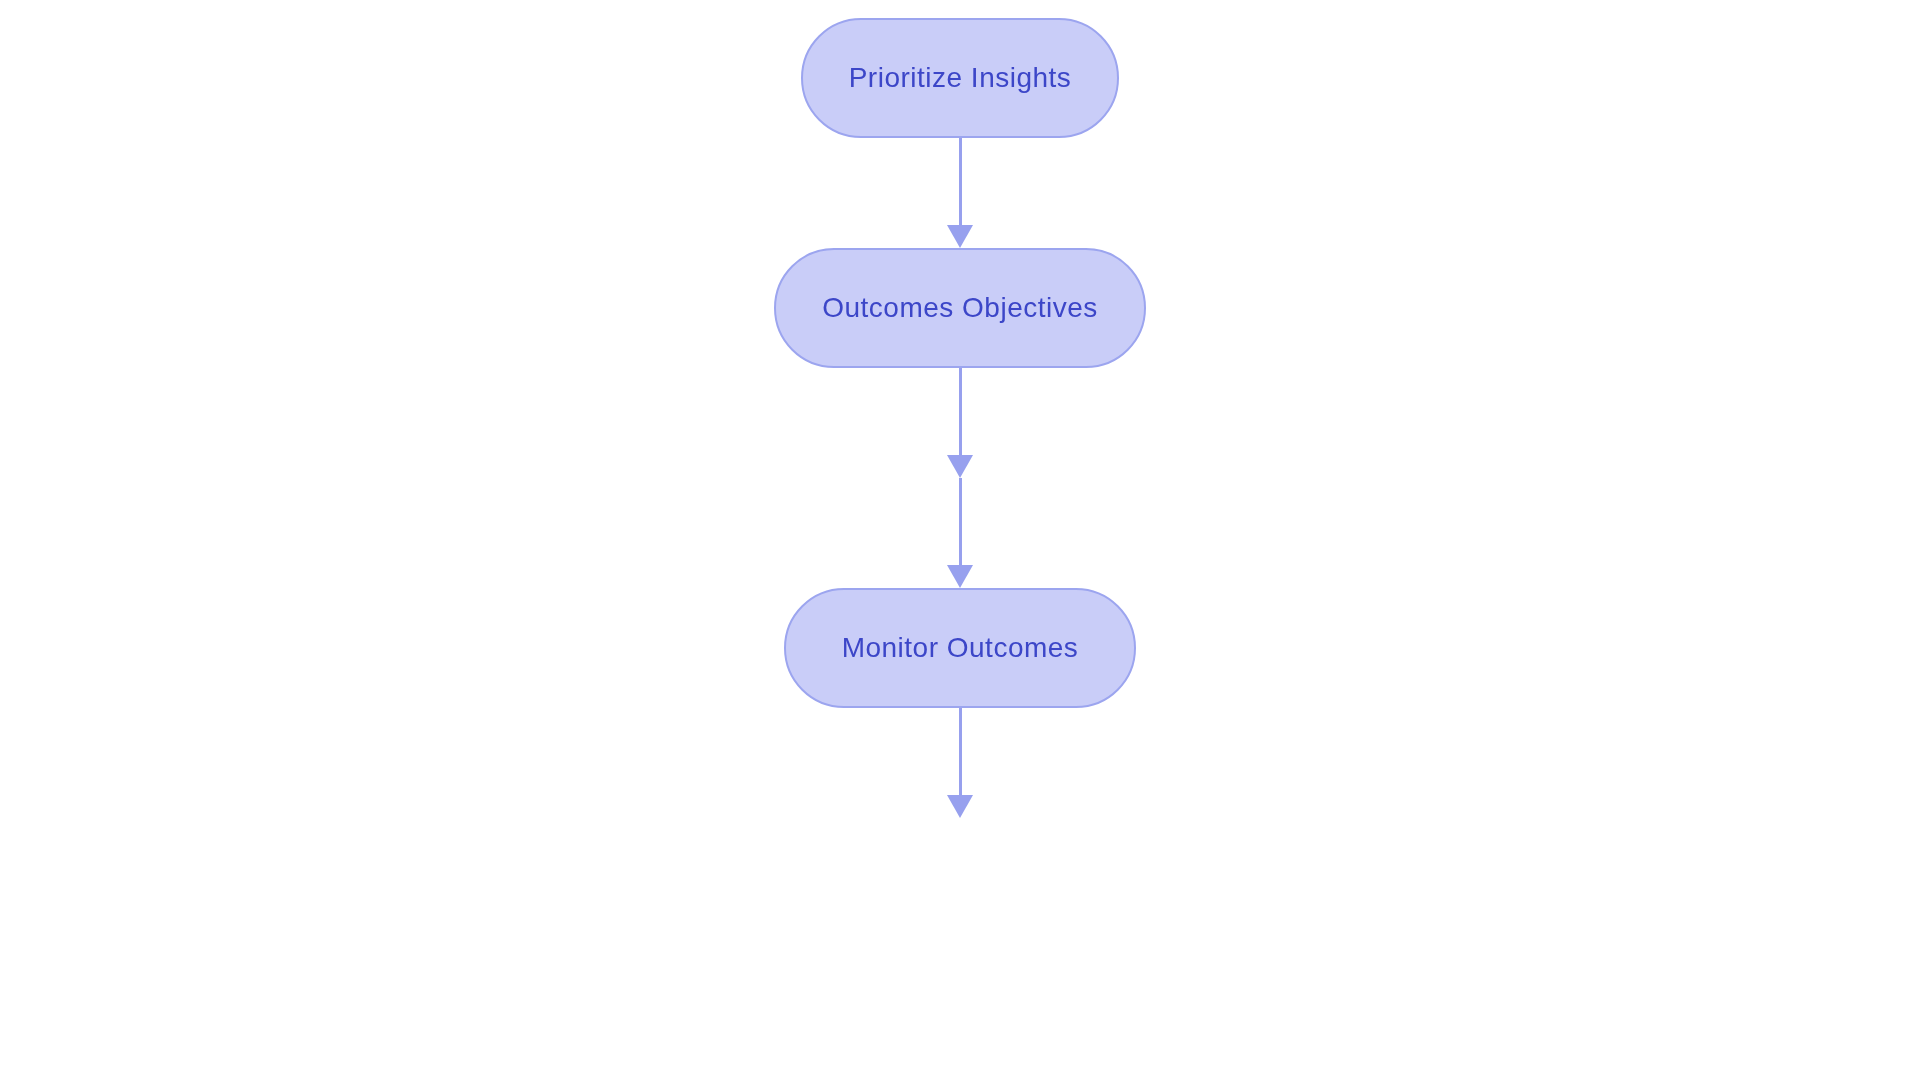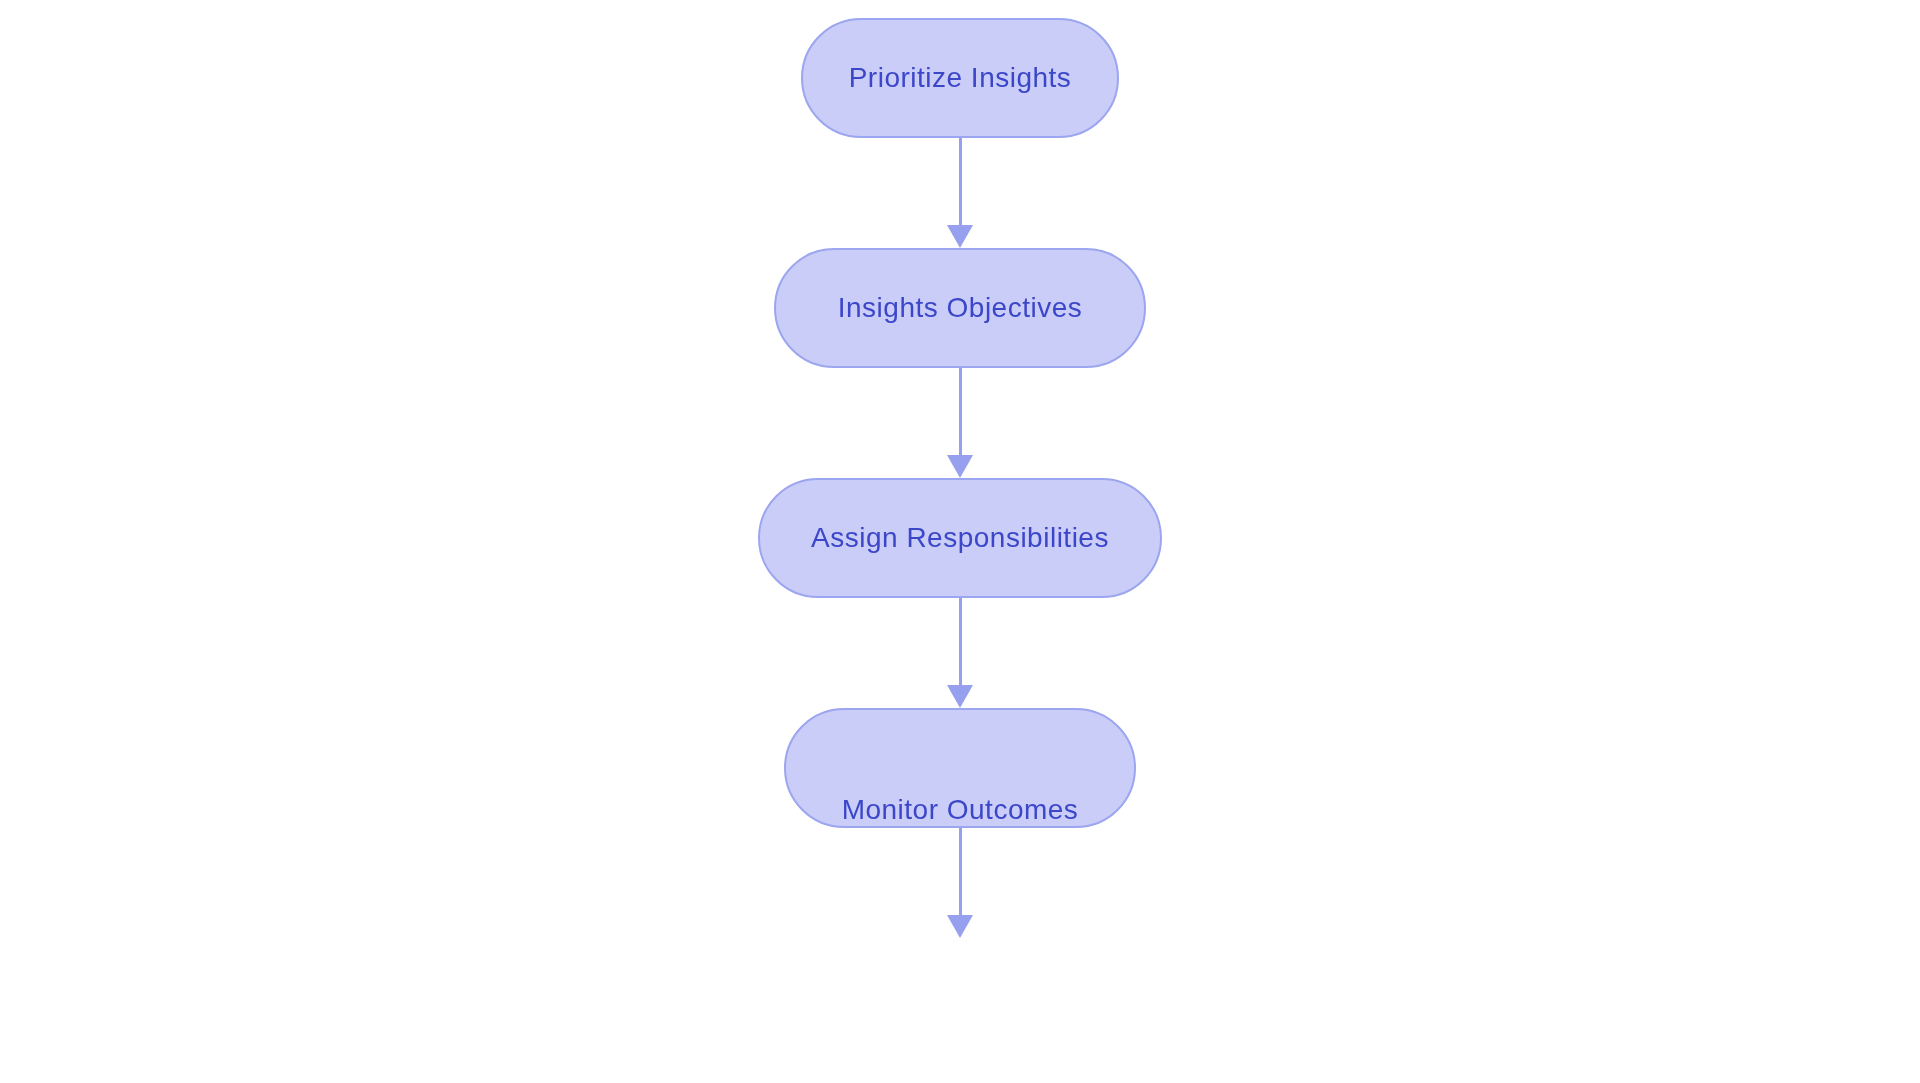--- a/index.html
+++ b/index.html
@@ -44,21 +44,21 @@
   }
   .flow-node .node-label {
     color: var(--node-text);
     font-size: 28px;
     letter-spacing: 0.5px;
     white-space: nowrap;
   }
   .node-0 { width: 318px; }
   .node-1 { width: 372px; }
   .node-2 { width: 404px; }
-  .node-3 { width: 352px; align-items: flex-end; }
+  .node-3 { width: 352px; }
   .node-4 { width: 310px; }
   .flow-arrow {
     height: 110px;
     display: flex;
     flex-direction: column;
     align-items: center;
     flex: 0 0 auto;
   }
   .arrow-line {
     width: 3px;
@@ -83,31 +83,28 @@
     <div class="flow-node node-0">
       <span class="node-label">Prioritize Insights</span>
     </div>
 
     <div class="flow-arrow">
       <div class="arrow-line"></div>
       <div class="arrowhead"></div>
     </div>
 
     <div class="flow-node node-1">
-      <span class="node-label">Insights Objectives</span>
+      <span class="node-label">Outcomes Objectives</span>
     </div>
 
     <div class="flow-arrow">
       <div class="arrow-line"></div>
       <div class="arrowhead"></div>
     </div>
 
-    <div class="flow-node node-2">
-      <span class="node-label">Assign Responsibilities</span>
-    </div>
 
     <div class="flow-arrow">
       <div class="arrow-line"></div>
       <div class="arrowhead"></div>
     </div>
 
     <div class="flow-node node-3">
       <span class="node-label">Monitor Outcomes</span>
     </div>
 

